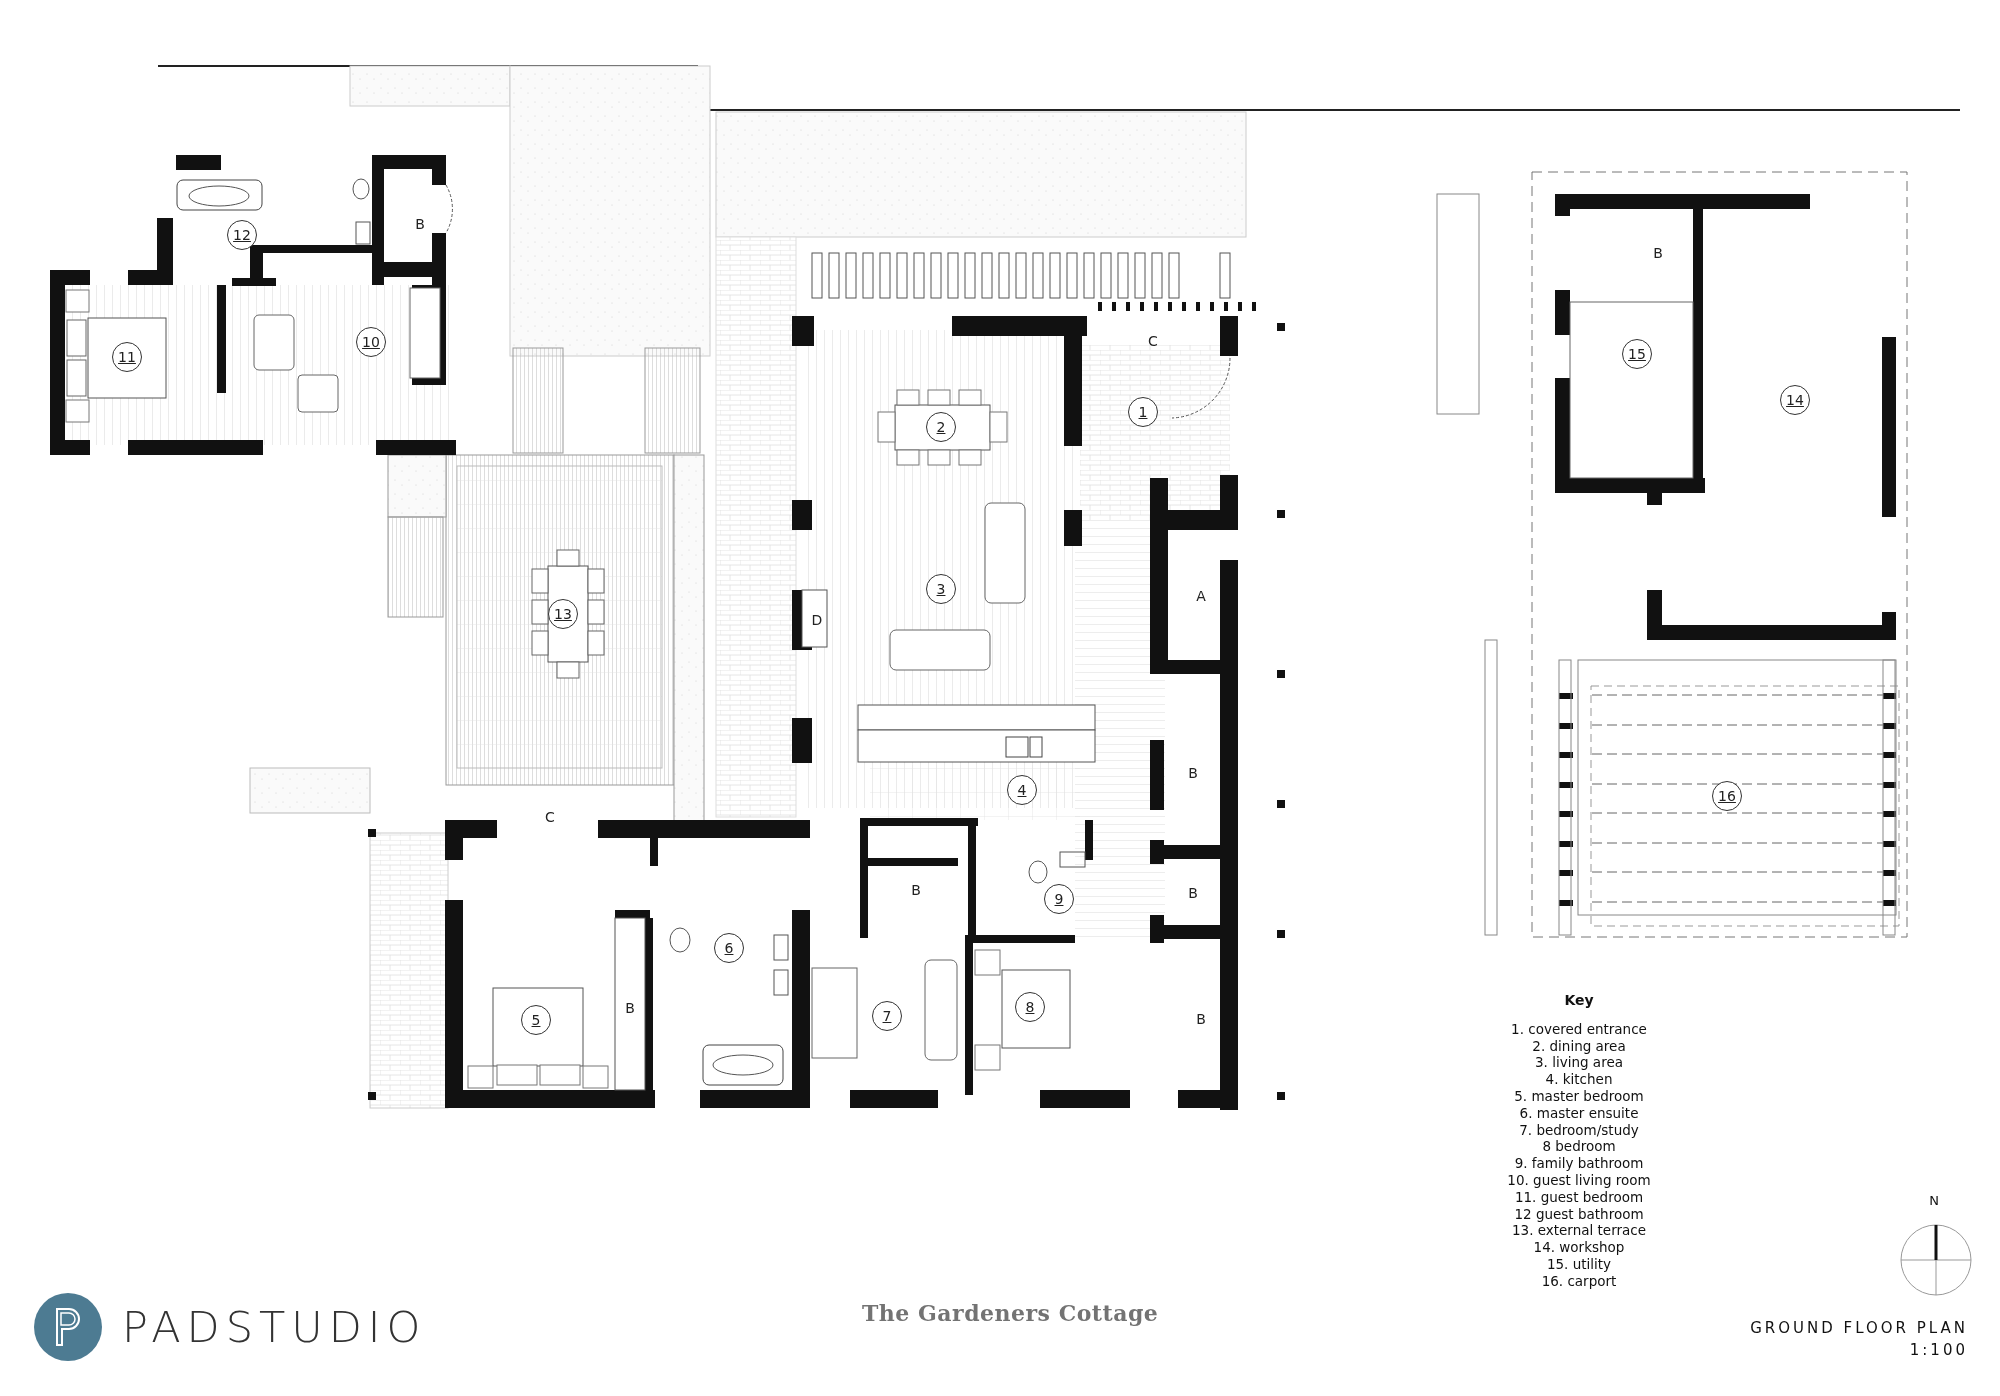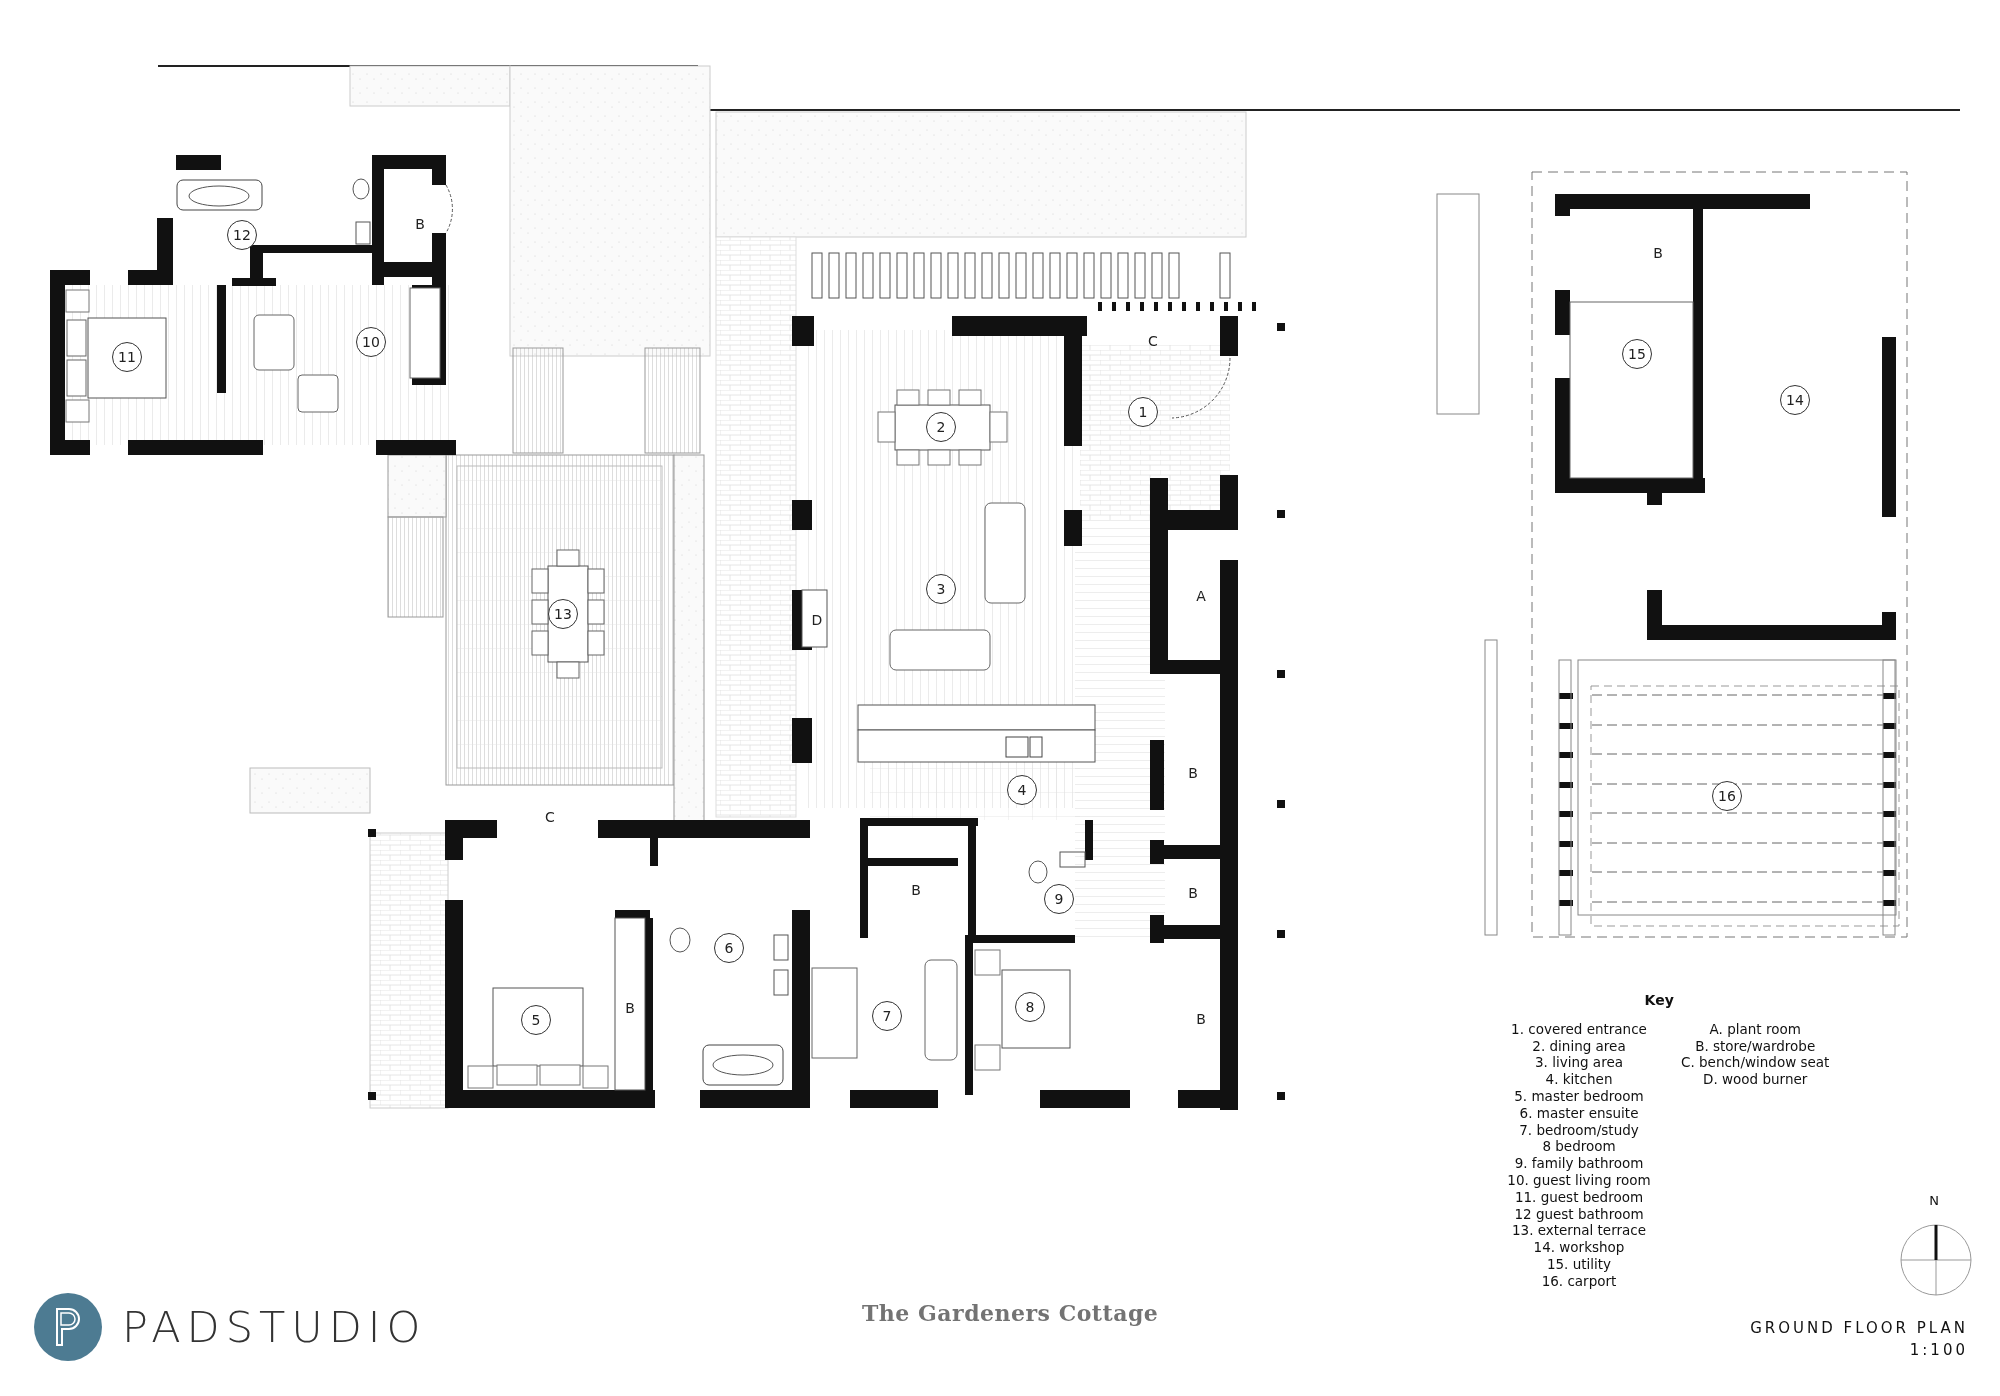--- a/index.html
+++ b/index.html
@@ -1,19 +1,19 @@
 <!DOCTYPE html>
 <html><head>
 <meta charset="utf-8">
 <style>
   html,body{margin:0;padding:0;background:#fff;}
   body{width:2000px;height:1396px;position:relative;overflow:hidden;font-family:"DejaVu Sans",sans-serif;color:#111;}
   #plan{position:absolute;left:0;top:0;width:2000px;height:1396px;}
   .room-tag{position:absolute;width:28px;height:28px;border:1.2px solid #333;border-radius:50%;background:#fff;
-    display:flex;align-items:center;justify-content:center;font-size:14px;color:#222;transform:translate(-50%,-50%);}
+    display:flex;align-items:center;justify-content:center;font-size:14px;color:#222;transform:translate(-50%,-50%);text-decoration:underline;}
   .letter-tag{position:absolute;font-size:14px;color:#222;transform:translate(-50%,-50%);}
   .key{position:absolute;left:1489px;top:992px;font-size:13.5px;line-height:16.8px;color:#111;text-align:center;}
   .key h4{margin:0 0 12px 0;font-size:14px;font-weight:bold;}
   .key .cols{display:flex;gap:12px;}
   .key .col1{width:180px;}
   .key .row{white-space:nowrap;}
   .logo{position:absolute;left:34px;top:1293px;display:flex;align-items:center;}
   .logo-circle{width:68px;height:68px;border-radius:50%;background:#4d7b92;display:flex;align-items:center;justify-content:center;}
   .logo-text{margin-left:20px;font-size:43px;letter-spacing:6px;color:#333;font-weight:300;font-family:"DejaVu Sans",sans-serif;}
   .title{position:absolute;left:830px;top:1300px;font-family:"DejaVu Serif",serif;font-weight:bold;font-size:22px;color:#737373;letter-spacing:0.5px;margin-left:32px;}
@@ -373,26 +373,20 @@
       <div class="row">8 bedroom</div>
       <div class="row">9. family bathroom</div>
       <div class="row">10. guest living room</div>
       <div class="row">11. guest bedroom</div>
       <div class="row">12 guest bathroom</div>
       <div class="row">13. external terrace</div>
       <div class="row">14. workshop</div>
       <div class="row">15. utility</div>
       <div class="row">16. carport</div>
     </div>
-    <div>
-      <div class="row">A. plant room</div>
-      <div class="row">B. store/wardrobe</div>
-      <div class="row">C. bench/window seat</div>
-      <div class="row">D. wood burner</div>
-    </div>
   </div>
 </div>
 
 <div class="north">
   <div class="n">N</div>
 </div>
 
 <div class="logo">
   <div class="logo-circle">
     <svg width="34" height="44" viewBox="0 0 34 44">

